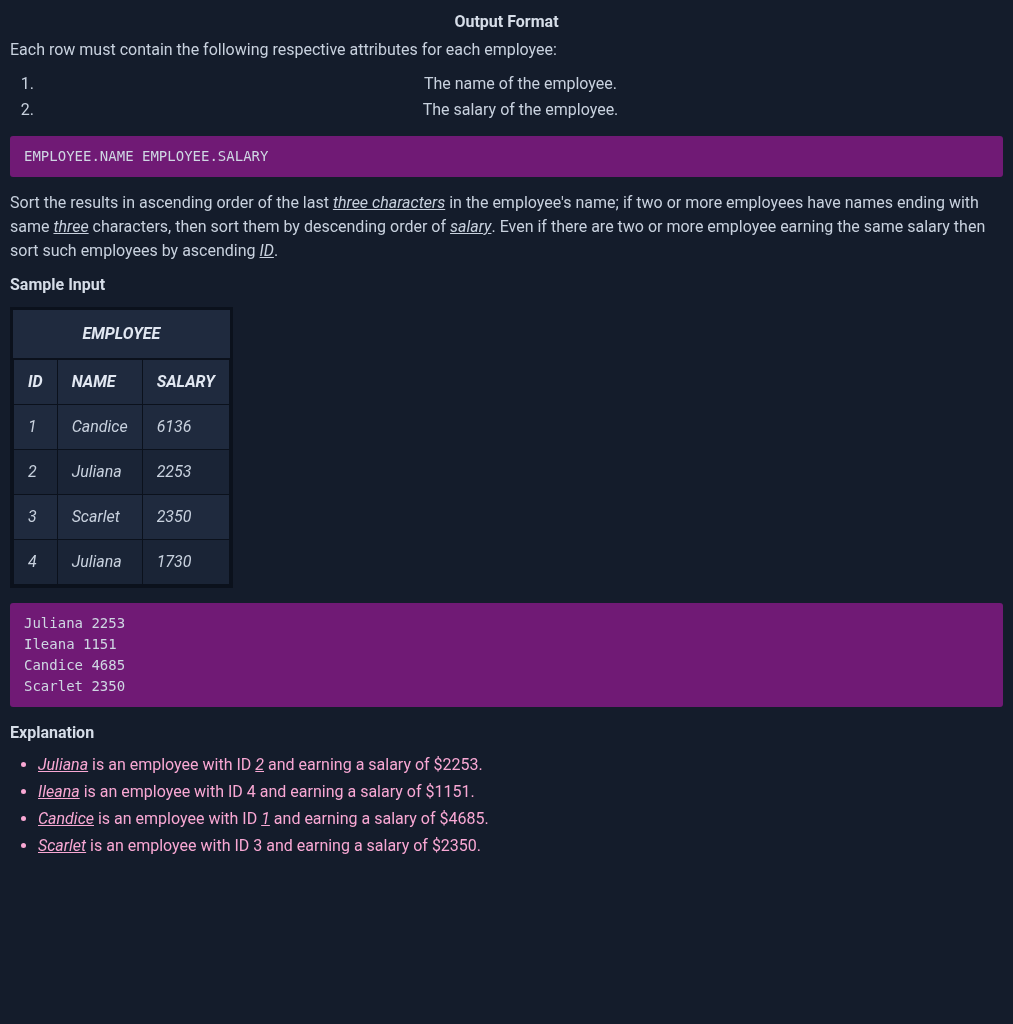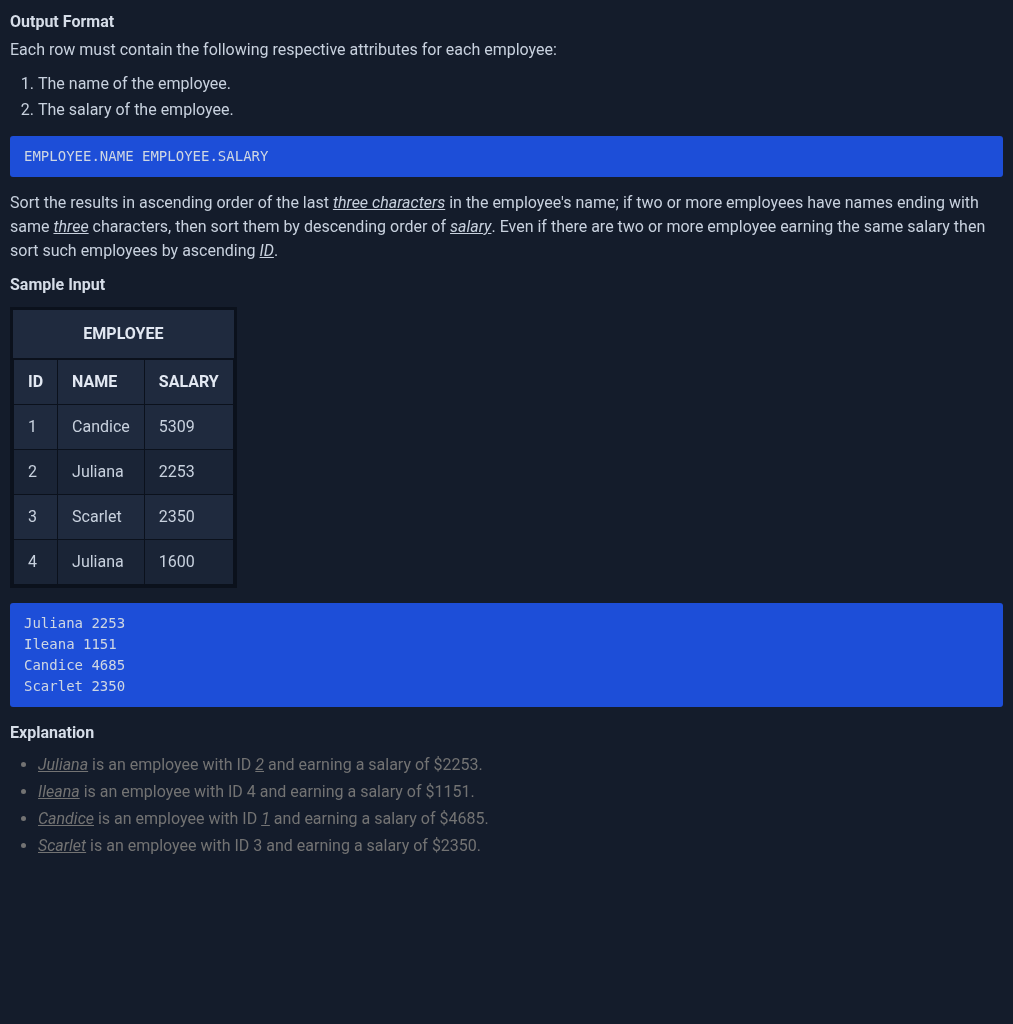--- a/index.html
+++ b/index.html
@@ -15,54 +15,56 @@
   .page {
     padding: 10px 10px 20px 10px;
     max-width: 1013px;
   }
   .section-heading {
     font-weight: 700;
     color: #d6dde8;
     margin-bottom: 4px;
     font-size: 16px;
   }
-  .section-heading.first { margin-top: 0; }
+  .section-heading.first { margin-top: 0; text-align: center; }
   p.body-text {
     margin: 2px 4px 10px 0;
     color: #c8d1de;
   }
   ol.req-list {
     margin: 10px 0 14px 0;
     padding-left: 28px;
   }
   ol.req-list li {
     margin: 2px 0;
     color: #c8d1de;
+    text-align: center;
   }
   .code-block {
-    background: #1d4ed8;
+    background: #701a75;
     border-radius: 3px;
     padding: 10px 14px;
     font-family: "Menlo", "Consolas", "Monaco", monospace;
     font-size: 14px;
     color: #cfd7e3;
     white-space: pre;
     margin: 8px 0 14px 0;
     overflow-x: auto;
   }
   .italic { font-style: italic; text-decoration: underline; }
   .sort-para { margin: 4px 0 18px 0; }
   
   .emp-table-wrap {
     display: inline-block;
     border: 3px solid #0b111c;
     margin-top: 6px;
   }
   table.emp-table {
     border-collapse: collapse;
+    font-style: italic;
   }
   table.emp-table caption {
     caption-side: top;
     background: #1f2a3e;
     color: #e2e8f2;
     font-weight: 700;
     text-align: center;
     padding: 12px 10px;
     border-bottom: 1px solid #0b111c;
     font-size: 16px;
@@ -88,21 +90,21 @@
   }
   table.emp-table tbody tr:nth-child(even) td {
     background: #1a2436;
   }
   ul.expl-list {
     margin: 8px 0 14px 0;
     padding-left: 28px;
   }
   ul.expl-list li {
     margin: 3px 0;
-    color: #737373;
+    color: #f9a8d4;
   }
 </style>
 </head>
 <body>
 
 <div class="page">
 
   <div class="section-heading first">Output Format</div>
   <p class="body-text">Each row must contain the following respective attributes for each employee:</p>
 
@@ -126,36 +128,36 @@
         <tr>
           <th>ID</th>
           <th>NAME</th>
           <th>SALARY</th>
         </tr>
       </thead>
       <tbody>
         <tr>
           <td>1</td>
           <td>Candice</td>
-          <td>5309</td>
+          <td>6136</td>
         </tr>
         <tr>
           <td>2</td>
           <td>Juliana</td>
           <td>2253</td>
         </tr>
         <tr>
           <td>3</td>
           <td>Scarlet</td>
           <td>2350</td>
         </tr>
         <tr>
           <td>4</td>
           <td>Juliana</td>
-          <td>1600</td>
+          <td>1730</td>
         </tr>
       </tbody>
     </table>
   </div>
 
   <div class="code-block">Juliana 2253
 Ileana 1151
 Candice 4685
 Scarlet 2350</div>
 

